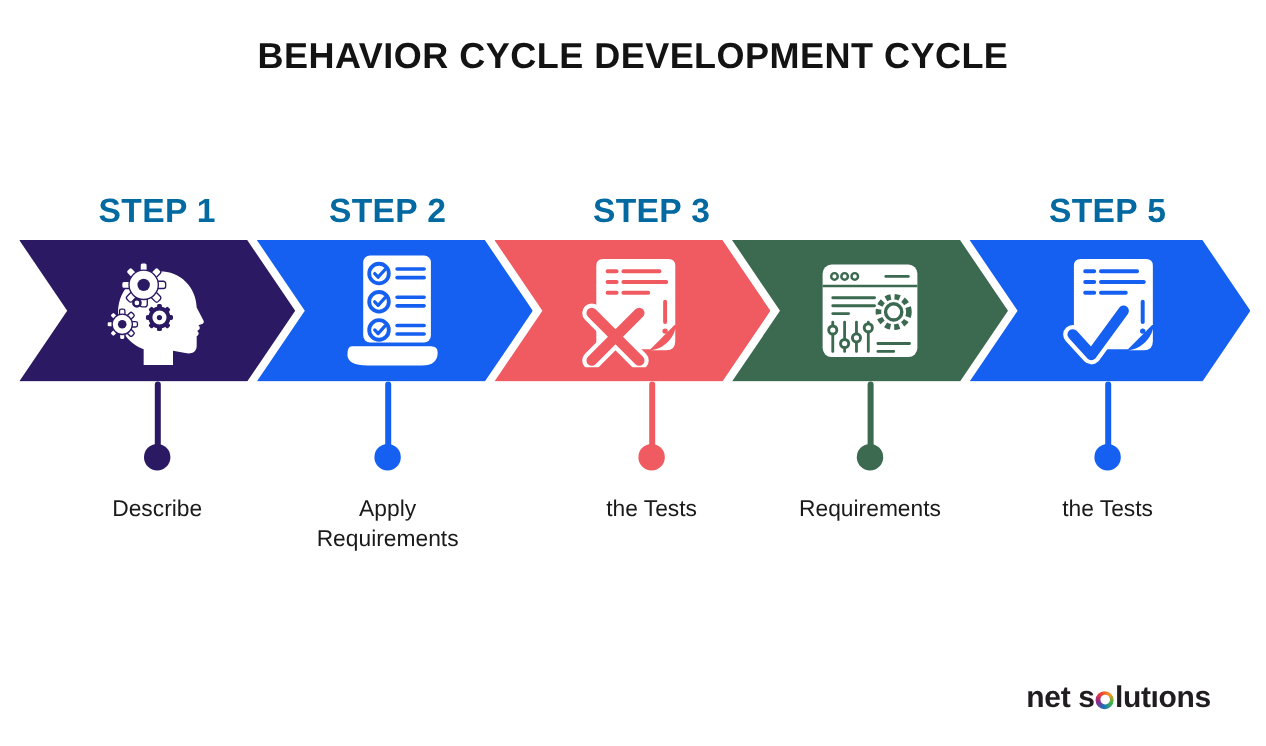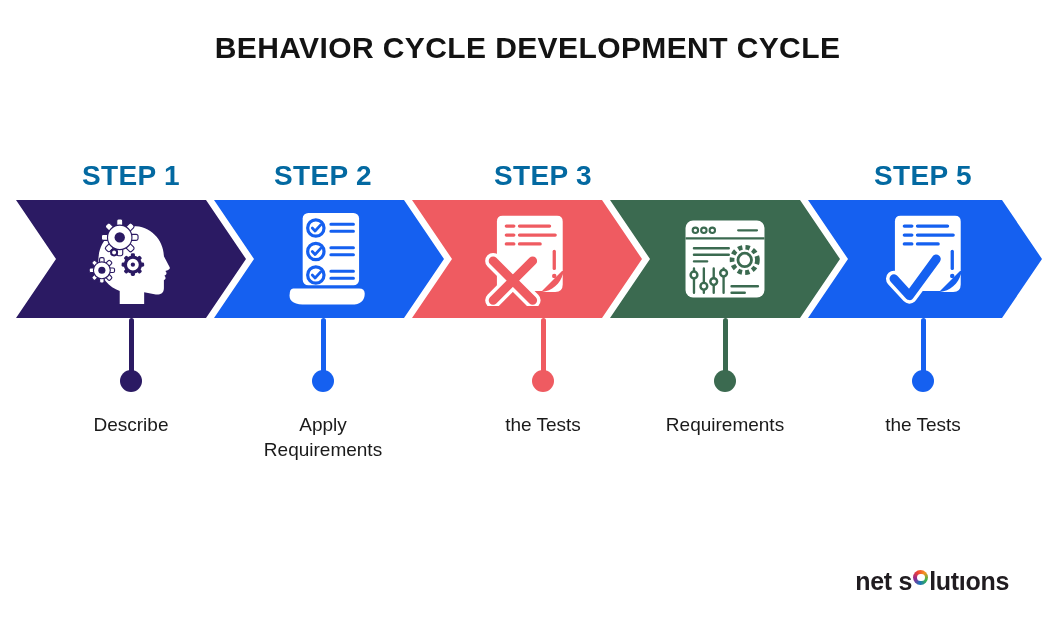--- a/index.html
+++ b/index.html
@@ -16,21 +16,21 @@
   .drop{position:absolute;top:318px;width:198px;display:flex;flex-direction:column;align-items:center;}
   .cline{width:5px;height:53px;background:var(--c);border-radius:2.5px 2.5px 0 0;}
   .cdot{width:22px;height:22px;border-radius:50%;background:var(--c);margin-top:-1px;}
   .caption{position:absolute;top:412px;width:198px;text-align:center;
            font-size:19px;line-height:25px;font-weight:500;color:#1a1a1a;}
   .caption span{display:block;}
   
   .p1{left:32px;} .p2{left:224px;} .p3{left:444px;} .p4{left:626px;} .p5{left:824px;}
   .c1{left:16px;width:230px;} .c2{left:214px;width:230px;} .c3{left:412px;width:230px;}
   .c4{left:610px;width:230px;} .c5{left:808px;width:234px;}
-  .brand{position:absolute;top:567px;right:46px;display:flex;
+  .brand{position:absolute;top:567px;right:46px;display:flex;align-items:center;
          font-size:25px;font-weight:700;letter-spacing:-.3px;color:#201c20;}
   .ring{width:15px;height:15px;border-radius:50%;position:relative;display:inline-block;margin:3px 1px 0 1px;}
   .ring::after{content:"";position:absolute;inset:3.6px;background:#fff;border-radius:50%;}
 </style>
 </head>
 <body>
 
 <div class="canvas">
 
   <div class="title">BEHAVIOR CYCLE DEVELOPMENT CYCLE</div>

